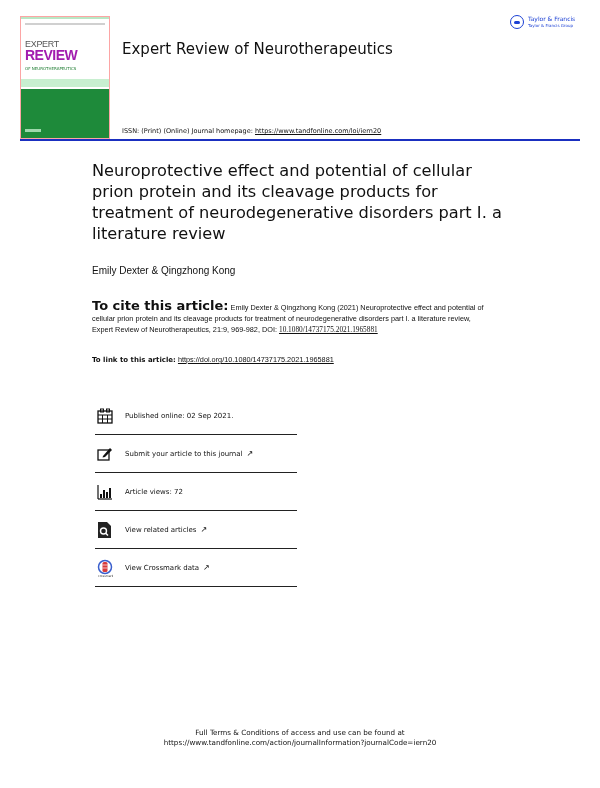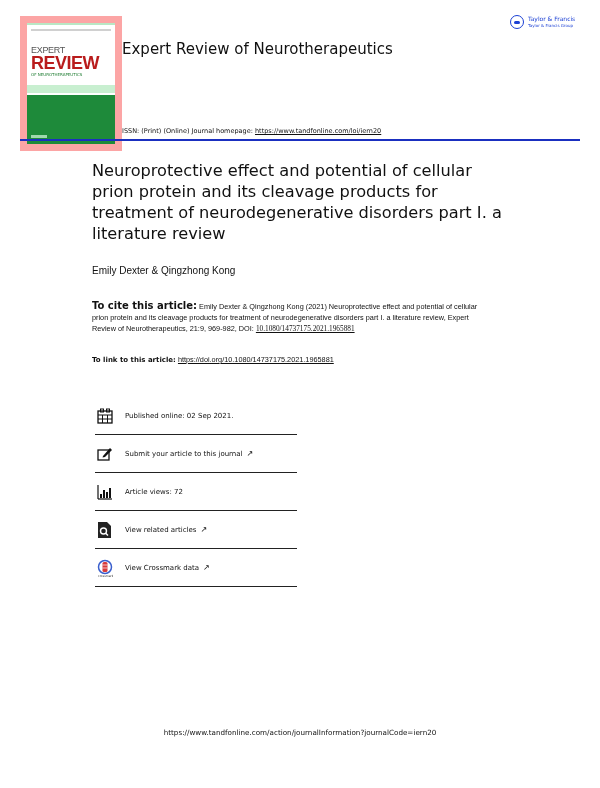--- a/index.html
+++ b/index.html
@@ -1,37 +1,37 @@
 <!DOCTYPE html>
 <html><head>
 <meta charset="utf-8">
 <style>
   html, body { margin:0; padding:0; }
   body { width:600px; height:788px; background:#ffffff; position:relative; font-family:"DejaVu Sans", sans-serif; color:#111; overflow:hidden; }
-  .cover { position:absolute; left:20px; top:16px; width:88px; height:121px; background:#fff; border:7px solid #fca5a5; }
+  .cover { position:absolute; left:20px; top:16px; width:88px; height:121px; background:#fff; border:1px solid #fca5a5; }
   .cover .topbar { position:absolute; left:0; top:0; width:88px; height:2px; background:#b9e7c4; }
   .cover .tinyline { position:absolute; left:4px; top:6px; width:80px; height:2px; background:#d0d0d0; }
   .cover .expert { position:absolute; left:4px; top:22px; font-size:9px; color:#555; font-family:"Liberation Sans", sans-serif; letter-spacing:-0.3px; }
-  .cover .review { position:absolute; left:4px; top:30px; font-size:18px; font-weight:bold; color:#b91c1c; font-family:"Liberation Sans", sans-serif; letter-spacing:-0.5px; }
+  .cover .review { position:absolute; left:4px; top:30px; font-size:14px; font-weight:bold; color:#a21caf; font-family:"Liberation Sans", sans-serif; letter-spacing:-0.5px; }
   .cover .sub { position:absolute; left:4px; top:49px; font-size:4px; color:#1a7a2e; }
   .cover .band { position:absolute; left:0; top:62px; width:88px; height:8px; background:#c8efd0; }
   .cover .green { position:absolute; left:0; top:72px; width:88px; height:49px; background:#1e8a3a; }
   .cover .logo { position:absolute; left:4px; top:112px; width:16px; height:3px; background:#9fd8ad; }
   .journal-title { position:absolute; left:122px; top:40px; font-size:15px; font-family:"DejaVu Sans", sans-serif; color:#111; }
   .publisher-logo { position:absolute; left:510px; top:15px; display:flex; align-items:center; gap:4px; color:#1a3fd4; }
   .publisher-logo .circle { width:12px; height:12px; border:1.5px solid #1a3fd4; border-radius:50%; position:relative; }
   .publisher-logo .circle::after { content:""; position:absolute; left:3px; top:5px; width:6px; height:3px; background:#1a3fd4; border-radius:2px; }
   .publisher-logo .txt { font-size:6px; line-height:7px; }
   .issn { position:absolute; left:122px; top:127px; font-size:6.5px; color:#111; }
   .issn a { color:#111; text-decoration:underline; }
   .rule-blue { position:absolute; left:20px; top:139px; width:560px; height:2px; background:#1a2fc0; }
   .article-title { position:absolute; left:92px; top:160px; width:420px; font-size:16.2px; line-height:21px; color:#111; font-family:"DejaVu Sans", sans-serif; }
   .authors { position:absolute; left:92px; top:265px; font-size:10px; color:#111; font-family:Liberation Sans, sans-serif; }
   .cite { position:absolute; left:92px; top:300px; width:400px; font-size:7.3px; line-height:11px; color:#111; font-family:"Liberation Sans", sans-serif; }
-  .cite b { font-family:"DejaVu Sans", sans-serif; font-weight:bold; font-size:10px; }
+  .cite b { font-family:"DejaVu Sans", sans-serif; font-weight:bold; font-size:13px; }
   .cite a { color:#111; text-decoration:underline;font-family:Liberation Serif, serif; }
   .link { position:absolute; left:92px; top:355px; font-size:7.3px; color:#111; font-family:"Liberation Sans", sans-serif; }
   .link b { font-family:"DejaVu Sans", sans-serif; font-weight:bold; font-size:7px;text-align:right; }
   .link a { color:#111; text-decoration:underline; }
   .meta-list { position:absolute; left:95px; top:398px; width:202px; }
   .meta-item { height:38px; display:flex; align-items:center; font-size:7px; color:#111; font-family:"DejaVu Sans", sans-serif; border-bottom:1.5px solid #222; box-sizing:border-box; }
   .meta-item:first-child { height:37px; }
   .meta-item .ico { width:20px; height:18px; margin-right:10px; display:flex; align-items:center; justify-content:center; }
   .ext { margin-left:4px; font-size:8px; }
   .footer { position:absolute; left:0; width:600px; top:728px; text-align:center; font-size:7.2px; line-height:10px; color:#111; font-family:"DejaVu Sans", sans-serif; }
@@ -140,14 +140,15 @@
           <line x1="5.5" y1="9" x2="10.5" y2="9" stroke="#fff" stroke-width="0.7"></line>
           <text x="1" y="17.5" font-size="3" fill="#333">crossmark</text>
         </svg>
     </span>
     <span>View Crossmark data</span>
     <span class="ext">↗</span>
   </div>
 </div>
 
 <div class="footer">
+  <div>Full Terms &amp; Conditions of access and use can be found at</div>
   <div>https://www.tandfonline.com/action/journalInformation?journalCode=iern20</div>
 </div>
 
 </body></html>

